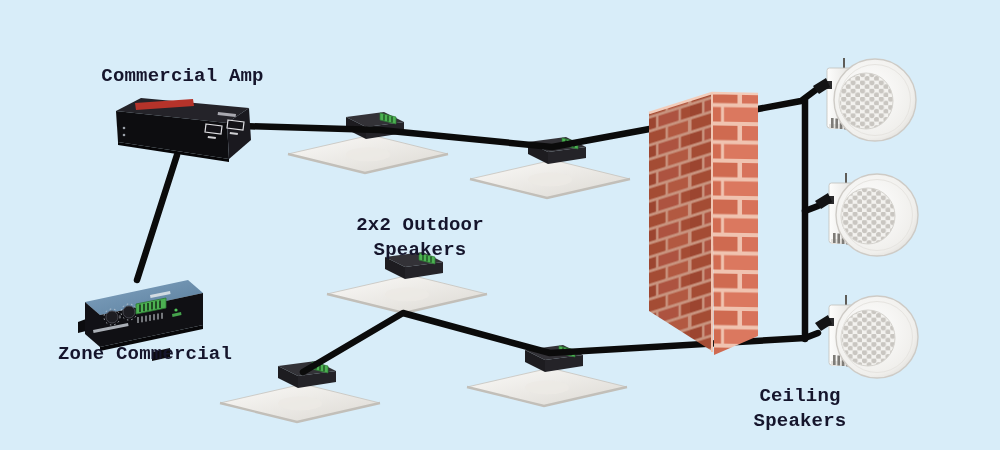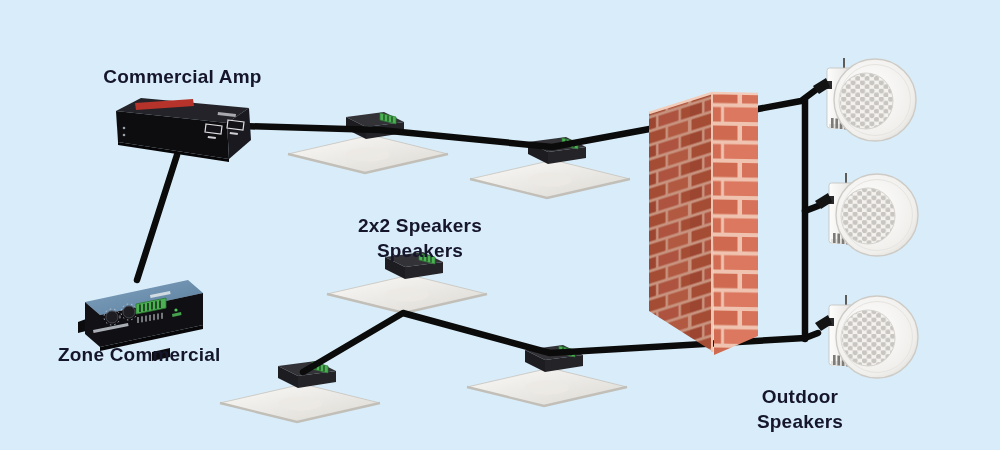--- a/index.html
+++ b/index.html
@@ -1,19 +1,19 @@
 <!DOCTYPE html>
 <html><head>
 <meta charset="utf-8">
 <style>
   html,body{margin:0;padding:0;background:#ffffff;}
   .canvas{
     position:relative;width:1000px;height:450px;overflow:hidden;
     background:#d8edf9;
-    font-family:Liberation Sans, sans-serif;
+    font-family:Liberation Mono, monospace;
   }
   .canvas svg{position:absolute;left:0;top:0;}
   .lbl{
     position:absolute;font-weight:700;color:#15152c;text-align:center;
     letter-spacing:.2px;line-height:25px;font-size:19px;white-space:nowrap;
   }
   .lbl .l2{display:block;}
 </style>
 </head>
 <body>
@@ -151,22 +151,22 @@
   <use href="#outspk" transform="translate(813,56)"></use>
   <use href="#outspk" transform="translate(815,171)"></use>
   <use href="#outspk" transform="translate(815,293)"></use>
 </svg>
 
   <div class="lbl" style="left:100px;top:64px;width:165px;">Commercial Amp</div>
 
   <div class="lbl" style="left:58px;top:342px;width:160px;">Zone Commercial</div>
 
   <div class="lbl" style="left:340px;top:213px;width:160px;">
-    <span class="l2">2x2 Speakers</span>
+    <span class="l2">2x2 Outdoor</span>
     <span class="l2">Speakers</span>
   </div>
 
   <div class="lbl" style="left:720px;top:384px;width:160px;">
-    <span class="l2">Outdoor</span>
+    <span class="l2">Ceiling</span>
     <span class="l2">Speakers</span>
   </div>
 
 </div>
 
 </body></html>

